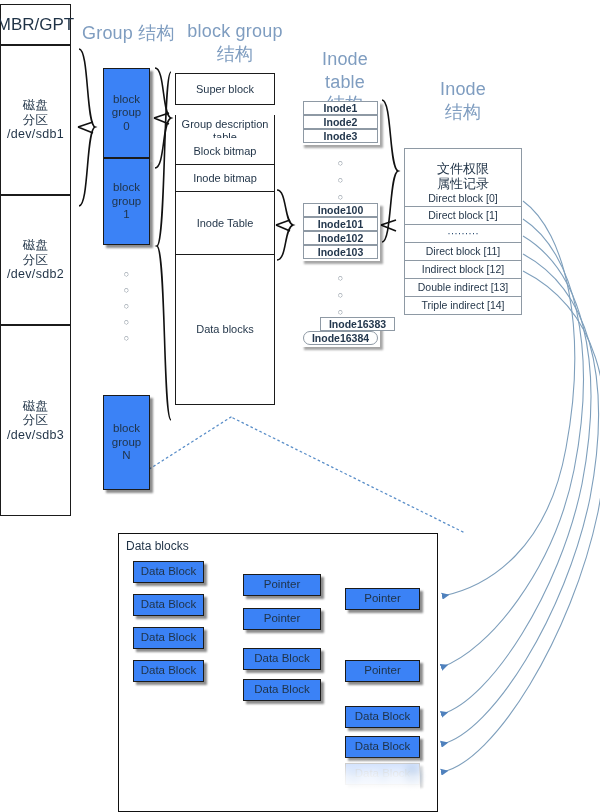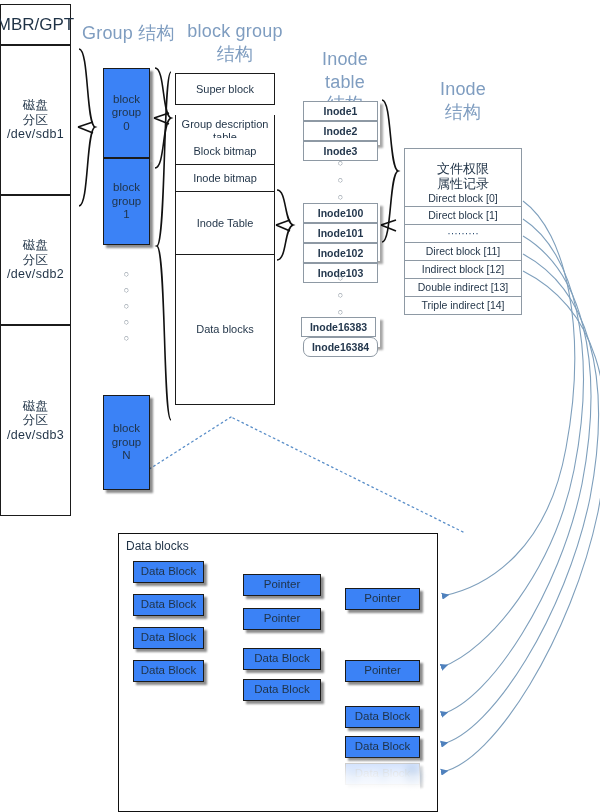--- a/index.html
+++ b/index.html
@@ -36,21 +36,21 @@
   .disk-label{font-size:12.5px;letter-spacing:.3px;}
 
   
   .bg-box{width:47px;font-size:11.5px;}
   .bg-row{left:175px;width:100px;border-left:1.6px solid #1b1b1b;border-right:1.6px solid #1b1b1b;
           border-bottom:1.6px solid #1b1b1b;font-size:11px;}
   .bg-row.first{border-top:1.6px solid #1b1b1b;}
 
   
   .inode-row{
-    left:303px;width:75px;height:20px;font-size:10.5px;font-weight:bold;
+    left:303px;width:75px;height:14px;font-size:10.5px;font-weight:bold;
     border:1px solid #8e99a4;box-sizing:border-box;background:#fff;color:#23374d;
   }
   .igroup{position:absolute;left:301px;box-shadow:2.5px 2.5px 2px rgba(0,0,0,.35);}
   .vdots{position:absolute;left:303px;width:75px;text-align:center;color:#7d8894;font-size:9px;line-height:11px;}
   .in-row{left:404px;width:118px;border-left:1px solid #8e99a4;border-right:1px solid #8e99a4;
           border-bottom:1px solid #8e99a4;font-size:10.5px;box-sizing:border-box;background:#fff;}
   .in-row.head{border-top:1px solid #8e99a4;font-size:13px;flex-direction:column;}
 
   
   #datablocks-panel{
@@ -255,21 +255,21 @@
       </div>
     </div>
 
     <div class="vdots" style="top:270px;line-height:17px;">
       <div>○</div>
         <div>○</div>
         <div>○</div>
     </div>
 
     <div class="igroup" style="top:317px;width:79px;height:30px;">
-      <div class="cell inode-row" style="position:relative;left:0;top:0;margin:0 0 0 0;">
+      <div class="cell inode-row" style="position:relative;left:0;top:0;margin:0 0 0 19px;">
         <span>Inode16383</span>
       </div>
       <div class="cell inode-row" style="position:relative;left:0;top:0;margin:0 0 3px 2px;border-radius:7px;">
         <span>Inode16384</span>
       </div>
     </div>
   </div>
 
   <div>
     <div class="cell in-row head" style="top:148px;height:58px;">

